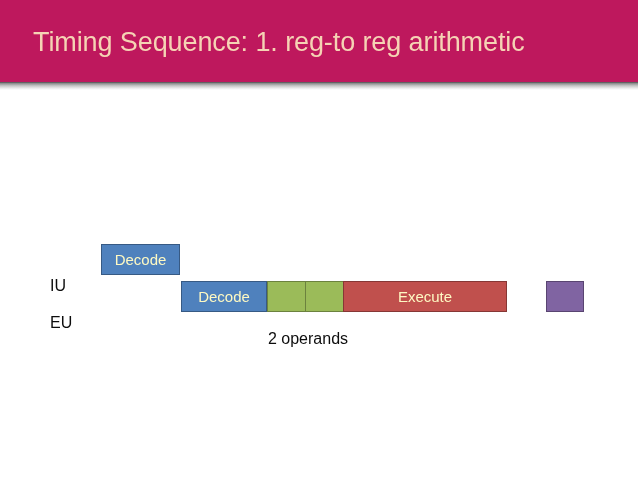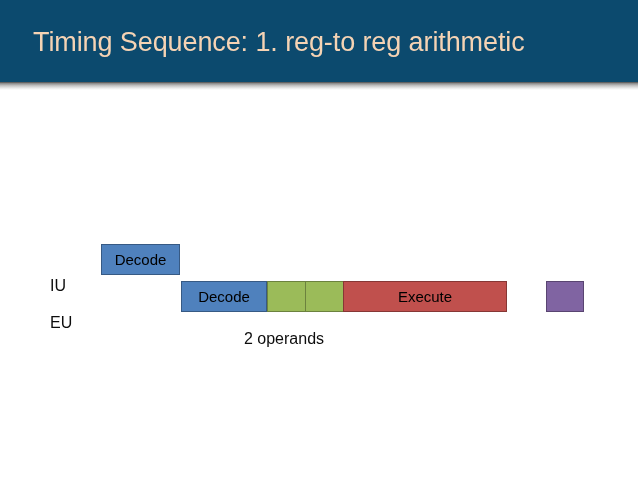--- a/index.html
+++ b/index.html
@@ -24,21 +24,21 @@
     height: 479px;
     background: #ffffff;
   }
 
   
   #title-band {
     position: absolute;
     left: 0; top: 0;
     width: 638px;
     height: 82px;
-    background: #0c4a6e;
+    background: #be185d;
   }
   #title-text {
     position: absolute;
     left: 33px;
     top: 25px;
     width: 580px;
     font-size: 27px;
     line-height: 34px;
     letter-spacing: -0.1px;
     color: #f5d3b4;
@@ -83,21 +83,21 @@
   
   .bar {
     position: absolute;
     box-sizing: border-box;
     border: 1px solid rgba(0,0,0,0.30);
     display: flex;
     align-items: center;
     justify-content: center;
     font-size: 15px;
     line-height: 18px;
-    color: #000000;
+    color: #fef9c3;
     white-space: nowrap;
     overflow: hidden;
   }
 
   #iu-decode {
     left: 101px;
     top: 154px;
     width: 79px;
     height: 31px;
     background: #4f81bd;
@@ -146,21 +146,21 @@
     color: #0d0d0d;
     text-align: center;
     white-space: nowrap;
   }
   #ann-writeback {
     left: 503px;
     top: 125px;
     width: 120px;
   }
   #ann-operands {
-    left: 204px;
+    left: 228px;
     top: 238px;
     width: 160px;
   }
   .annotation span { display: block; }
 </style>
 </head>
 <body>
 
 <div id="slide">
 

